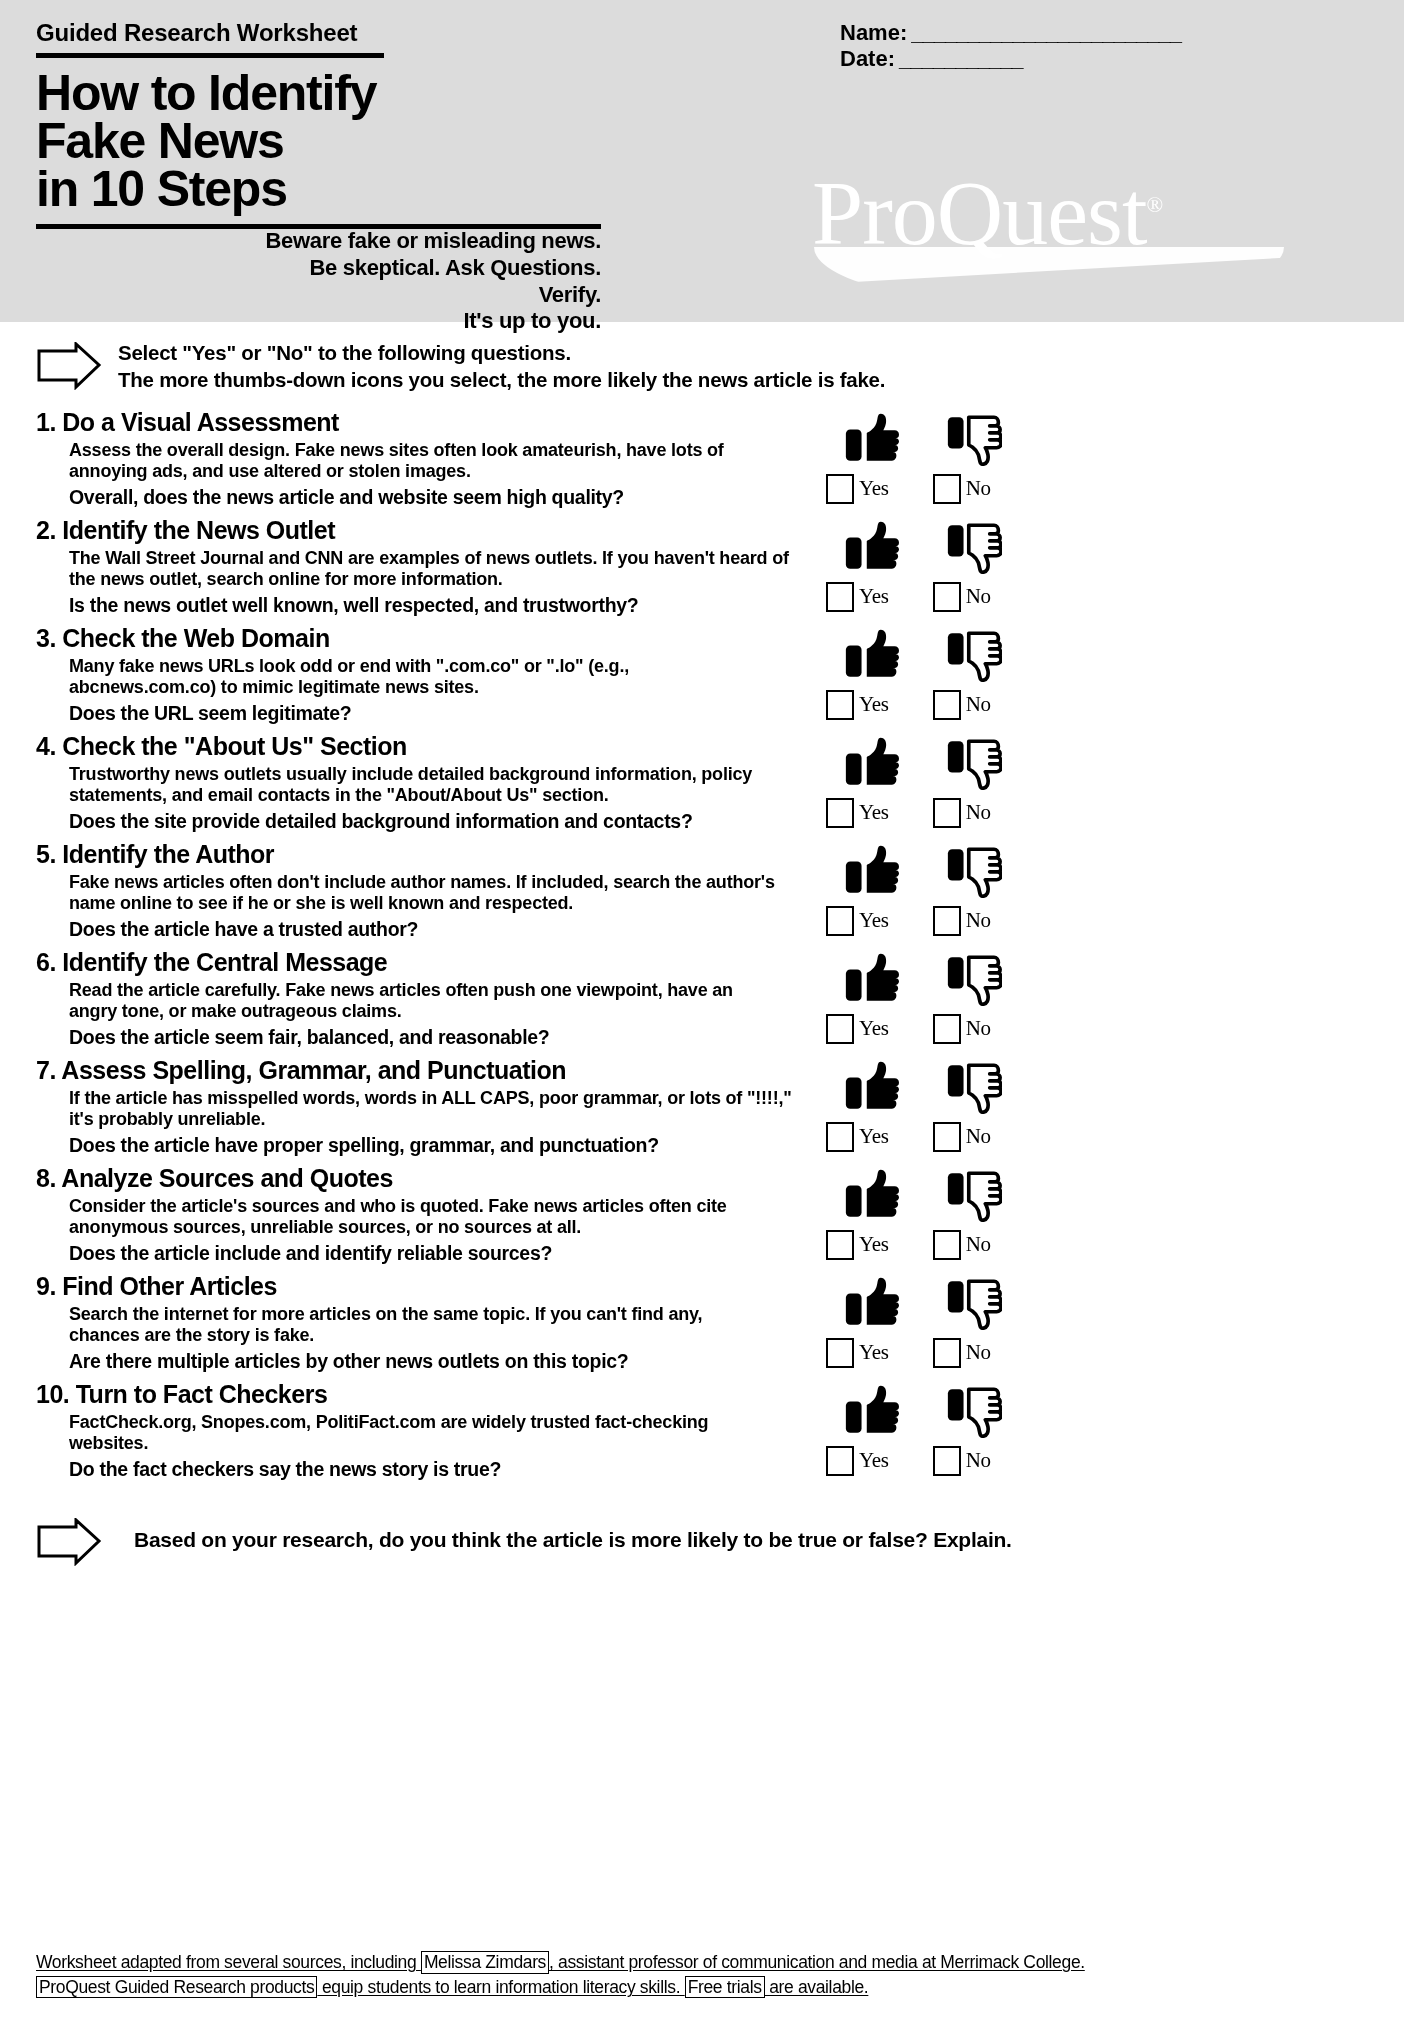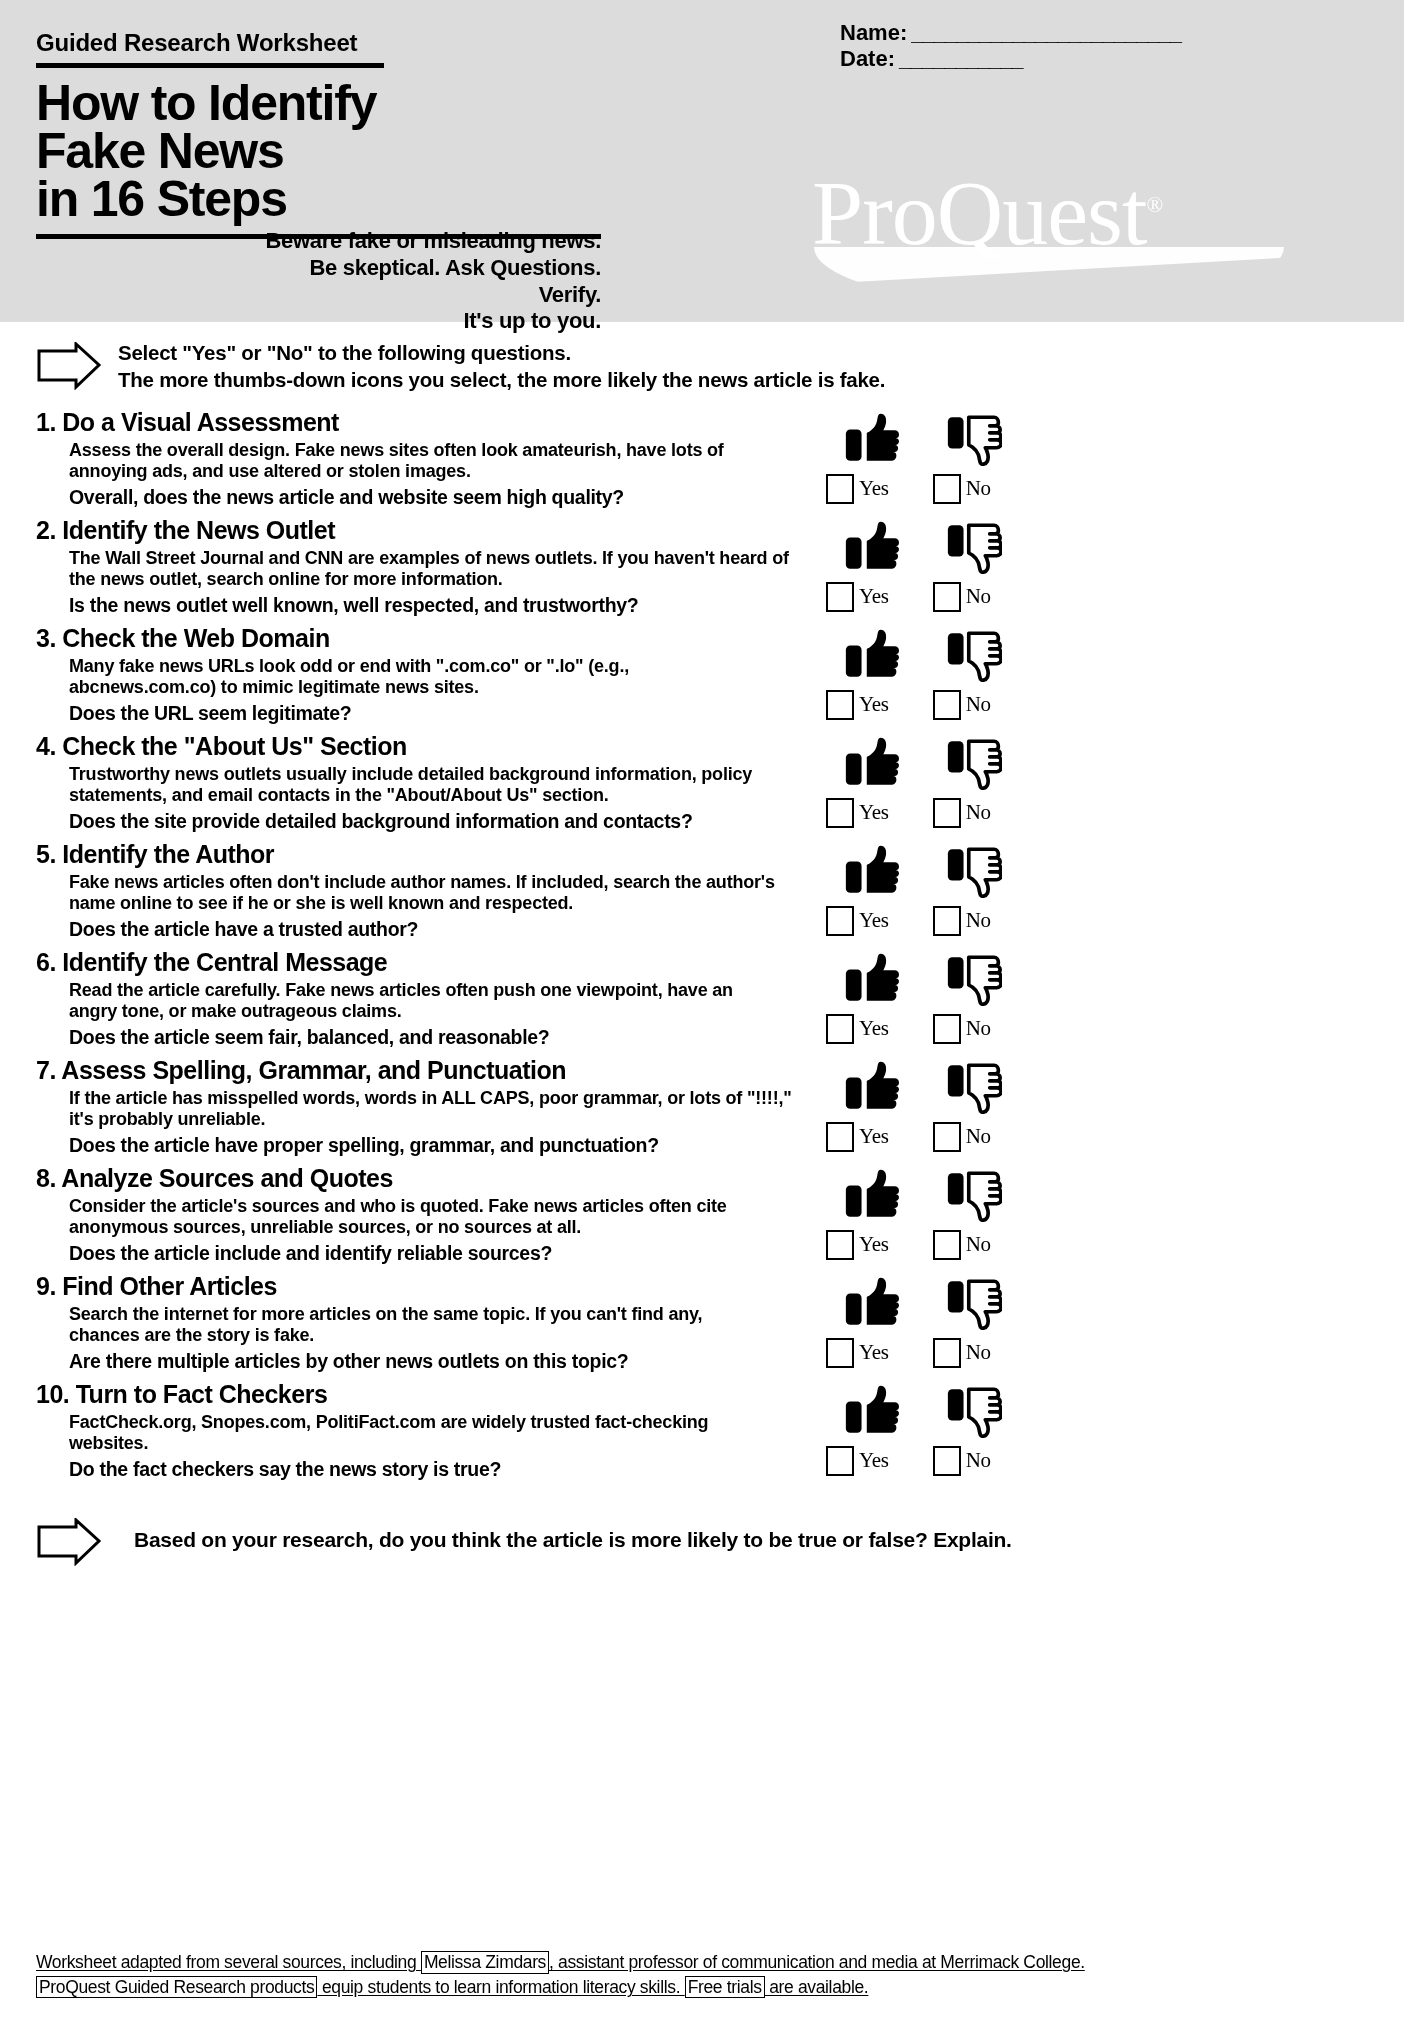--- a/index.html
+++ b/index.html
@@ -25,21 +25,21 @@
     position: relative;
     width: 1404px;
     height: 322px;
     background: #dcdcdc;
     padding: 12px 36px 0 36px;
   }
 
   .hdr-left {
     position: absolute;
     left: 36px;
-    top: 28px;
+    top: 18px;
     width: 760px;
   }
 
   .kicker {
     font-size: 24px;
     font-weight: 700;
     letter-spacing: -0.2px;
     line-height: 1.25;
     padding-bottom: 3px;
   }
@@ -273,21 +273,21 @@
 
 <div class="page">
 
   <div class="header">
 
     <div class="hdr-left">
       <div class="kicker">Guided Research Worksheet</div>
       <div class="rule-top"></div>
       <div class="big-title">How to Identify
 Fake News
-in 16 Steps</div>
+in 10 Steps</div>
       <div class="rule-bottom"></div>
     </div>
 
     <div class="tagline">Beware fake or misleading news.
 Be skeptical. Ask Questions.
 Verify.
 It's up to you.</div>
 
     <div class="hdr-right">
       <div class="field-row">

